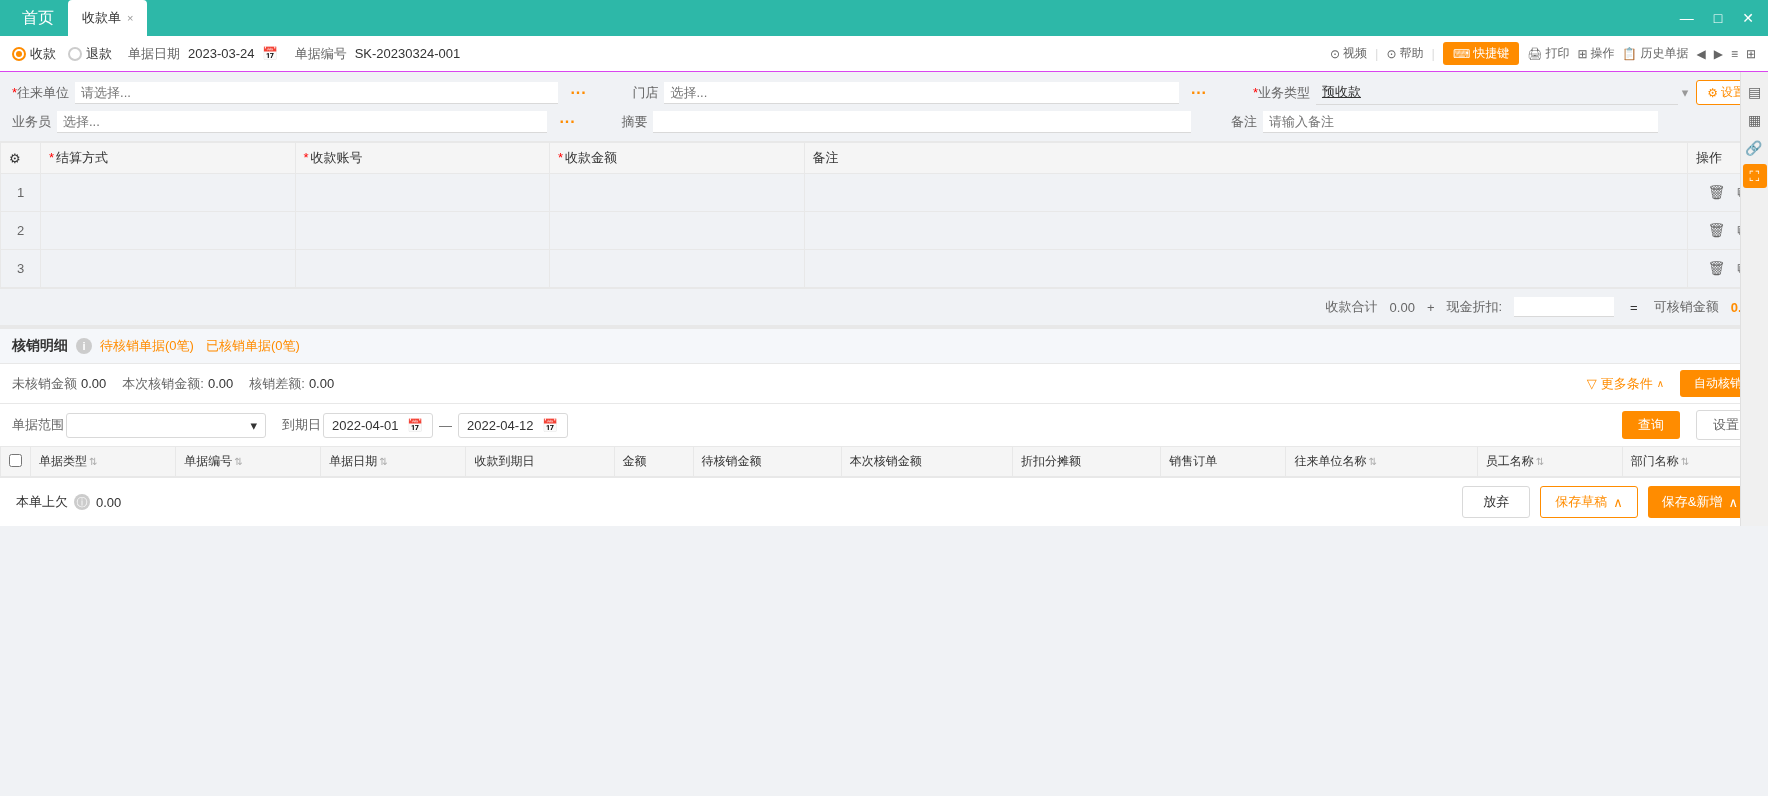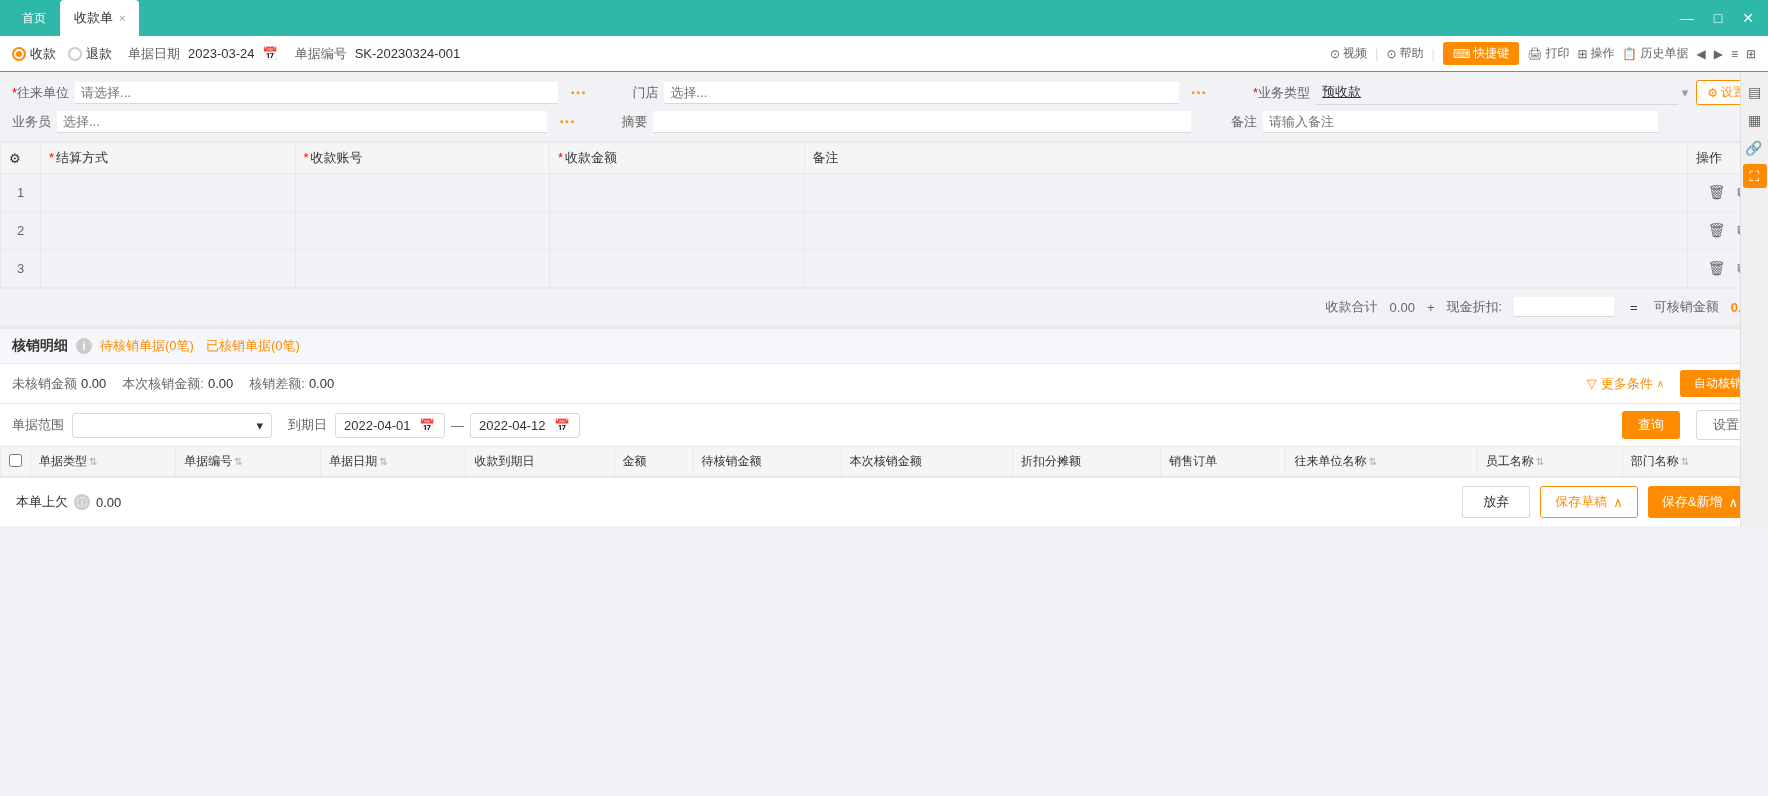--- a/index.html
+++ b/index.html
@@ -4,21 +4,21 @@
   <style>
     * { box-sizing: border-box; margin: 0; padding: 0; }
     body { font-family: 'Microsoft YaHei', Arial, sans-serif; font-size: 13px; background: #f0f2f5; color: #333; overflow: hidden; }
 
     
     .top-nav {
       display: flex; align-items: center; background: #2db8a8; height: 36px; padding: 0 8px;
       color: #fff;
     }
     .top-nav .nav-item {
-      padding: 0 14px; height: 36px; line-height: 36px; cursor: pointer; font-size: 12px;
+      padding: 0 14px; height: 36px; line-height: 36px; cursor: pointer; font-size: 16px;
     }
     .top-nav .nav-item.home { background: transparent; }
     .top-nav .tab-active {
       background: #fff; color: #333; border-radius: 4px 4px 0 0; display: flex; align-items: center; gap: 6px;
       padding: 0 14px; height: 36px; line-height: 36px;
     }
     .top-nav .tab-close { cursor: pointer; color: #999; font-size: 11px; }
     .top-nav .spacer { flex: 1; }
     .top-nav .win-btns { display: flex; gap: 8px; align-items: center; color: #fff; }
     .win-btn { cursor: pointer; font-size: 14px; padding: 0 6px; }
@@ -78,21 +78,21 @@
     .section-divider { background: #f5f7fa; padding: 8px 12px; font-size: 14px; font-weight: bold; color: #333; display: flex; align-items: center; gap: 8px; border-top: 4px solid #e8e8e8; }
     .info-icon { width: 16px; height: 16px; border-radius: 50%; background: #ccc; color: #fff; display: inline-flex; align-items: center; justify-content: center; font-size: 11px; cursor: pointer; }
     .tab-links { display: flex; gap: 12px; }
     .tab-link { color: #ff8c00; cursor: pointer; font-size: 13px; font-weight: normal; }
 
     
     .verify-section { background: #fff; border-top: 1px solid #e8e8e8; }
     .verify-stats { display: flex; align-items: center; padding: 6px 12px; gap: 16px; border-bottom: 1px solid #e8e8e8; }
     .stat-item { display: flex; align-items: center; gap: 4px; font-size: 13px; color: #666; }
     .stat-val { color: #333; }
-    .filter-field { display: flex; align-items: center; gap: 8px; }
+    .filter-field { display: flex; align-items: center; gap: 2px; }
     .filter-label { color: #666; white-space: nowrap; font-size: 13px; }
     .filter-select { border: 1px solid #d9d9d9; padding: 4px 8px; border-radius: 3px; font-size: 13px; color: #333; width: 200px; display: flex; align-items: center; justify-content: space-between; cursor: pointer; }
     .date-range { display: flex; align-items: center; gap: 6px; }
     .date-input { border: 1px solid #d9d9d9; padding: 4px 8px; border-radius: 3px; font-size: 13px; color: #333; width: 110px; display: flex; align-items: center; justify-content: space-between; }
     .date-sep { color: #666; }
     .filter-spacer { flex: 1; }
     .more-conditions { color: #ff8c00; cursor: pointer; font-size: 13px; display: flex; align-items: center; gap: 4px; }
     .query-btn { background: #ff8c00; color: #fff; border: none; border-radius: 3px; padding: 5px 16px; cursor: pointer; font-size: 13px; }
     .setting-btn2 { border: 1px solid #d9d9d9; background: #fff; border-radius: 3px; padding: 5px 16px; cursor: pointer; font-size: 13px; color: #666; }
     .auto-clear-btn { background: #ff8c00; color: #fff; border: none; border-radius: 3px; padding: 5px 14px; cursor: pointer; font-size: 12px; text-align: right; }

